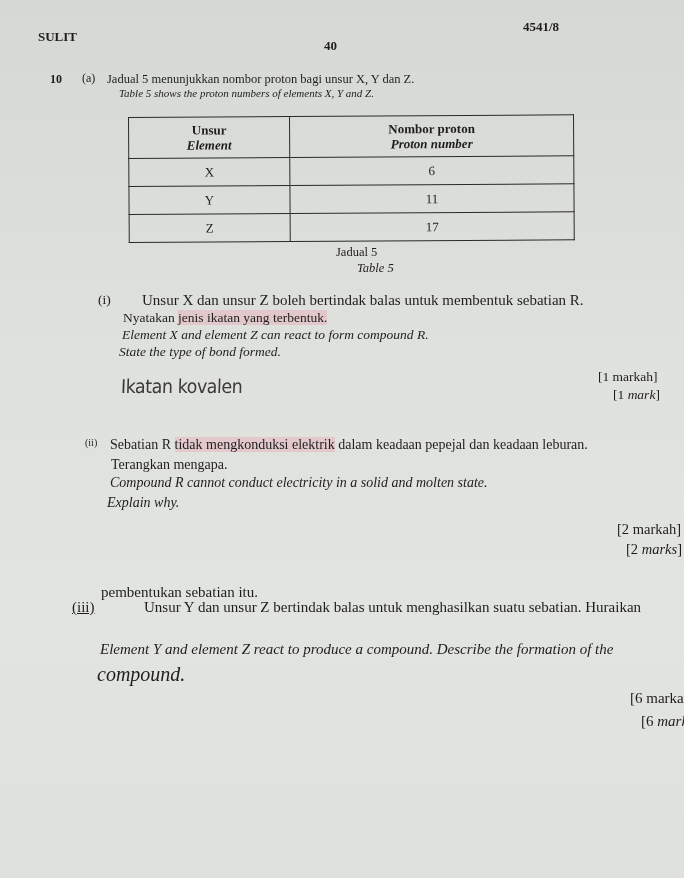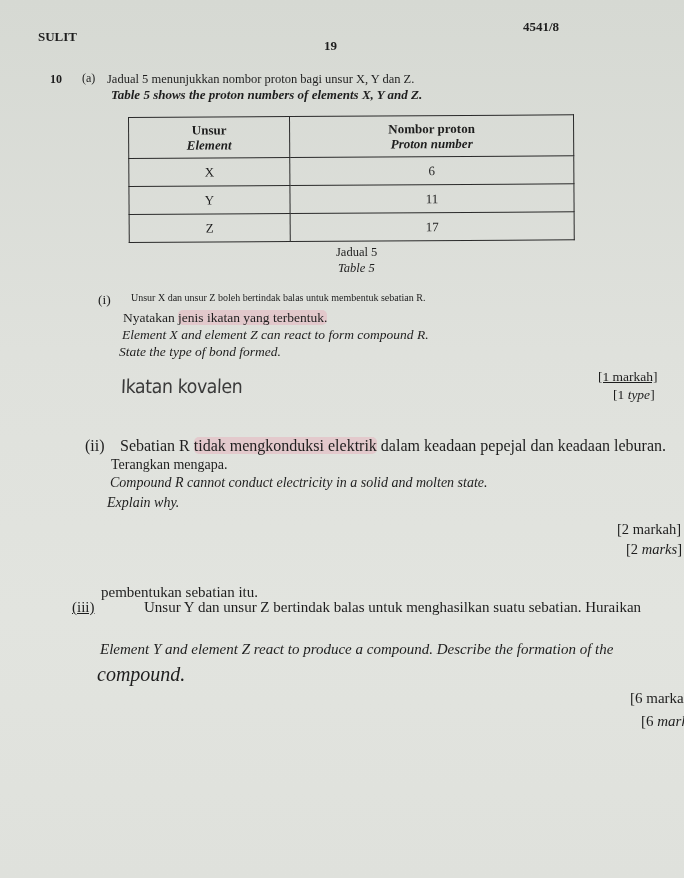--- a/index.html
+++ b/index.html
@@ -6,21 +6,21 @@
   body {
     width: 684px; height: 878px; overflow: hidden;
     background: linear-gradient(180deg, #d6d9d3 0%, #dfe1dc 40%, #e2e4df 70%, #dfe1dc 100%);
     font-family: "Liberation Serif", "DejaVu Serif", serif;
     color: #1e1e1e;
     position: relative;
   }
   .abs { position: absolute; white-space: nowrap; }
   .b { font-weight: bold; }
   .i { font-style: italic; }
-  .hl { background: rgba(230,170,185,0.45); border-radius: 5px; margin-top: 16px; }
+  .hl { background: rgba(230,170,185,0.45); border-radius: 0; margin-top: 16px; }
   .hand {
     font-family: "DejaVu Sans", sans-serif;
     color: #3a3a3a;
     font-size: 19px;
     letter-spacing: -0.5px;
     transform: scaleX(0.92) skewX(-2deg);
     transform-origin: left center;
   }
   table.el {
     position: absolute; left: 128px; top: 117px;
@@ -35,27 +35,27 @@
     padding: 0;
   }
   table.el th { height: 40px; font-weight: bold; line-height: 15px; }
   table.el td { height: 27px; }
   table.el .c1 { width: 160px; margin-left: 48px; }
 </style>
 </head>
 <body>
 
 <div class="abs b" style="left:38px; top:29px; font-size:13px;">SULIT</div>
-<div class="abs b" style="left:324px; top:38px; font-size:13px;">19</div>
+<div class="abs b" style="left:324px; top:38px; font-size:13px;">40</div>
 <div class="abs b" style="left:523px; top:19px; font-size:13px;">4541/8</div>
 
 <div class="abs b" style="left:50px; top:72px; font-size:12px;">10</div>
 <div class="abs" style="left:82px; top:71px; font-size:12px;">(a)</div>
 <div class="abs" style="left:107px; top:72px; font-size:12.5px;">Jadual 5 menunjukkan nombor proton bagi unsur X, Y dan Z.</div>
-<div class="abs i" style="left:111px; top:87px; font-size:13px;font-weight:bold;">Table 5 shows the proton numbers of elements X, Y and Z.</div>
+<div class="abs i" style="left:119px; top:87px; font-size:11px;">Table 5 shows the proton numbers of elements X, Y and Z.</div>
 
 <table class="el">
   <tbody>
       <tr>
     <th class="c1">
       <div>Unsur</div>
       <div class="i">Element</div>
     </th>
     <th>
       <div>Nombor proton</div>
@@ -70,33 +70,33 @@
     <td class="c1">Y</td>
     <td>11</td>
   </tr>
   <tr>
     <td class="c1">Z</td>
     <td>17</td>
   </tr>
 </tbody>
   </table>
 <div class="abs" style="left:336px; top:245px; font-size:12.5px;">Jadual 5</div>
-<div class="abs i" style="left:338px; top:261px; font-size:12.5px;">Table 5</div>
+<div class="abs i" style="left:357px; top:261px; font-size:12.5px;">Table 5</div>
 
 <div class="abs" style="left:98px; top:292px; font-size:13.5px;">(i)</div>
-<div class="abs" style="left:131px; top:292px; font-size:10px;text-align:right;">Unsur X dan unsur Z boleh bertindak balas untuk membentuk sebatian R.</div>
+<div class="abs" style="left:142px; top:292px; font-size:15px;text-align:right;">Unsur X dan unsur Z boleh bertindak balas untuk membentuk sebatian R.</div>
 <div class="abs" style="left:123px; top:310px; font-size:13.5px;"><span>Nyatakan </span><span class="hl">jenis ikatan yang terbentuk.</span></div>
 <div class="abs i" style="left:122px; top:327px; font-size:13.5px;">Element X and element Z can react to form compound R.</div>
 <div class="abs i" style="left:119px; top:344px; font-size:13.5px;">State the type of bond formed.</div>
 <div class="abs hand" style="left:121px; top:375px;">Ikatan kovalen</div>
-<div class="abs" style="left:598px; top:369px; font-size:13.5px;text-decoration:underline;">[1 markah]</div>
-<div class="abs" style="left:613px; top:387px; font-size:13.5px;">[1 <span class="i">type</span>]</div>
+<div class="abs" style="left:598px; top:369px; font-size:13.5px;">[1 markah]</div>
+<div class="abs" style="left:613px; top:387px; font-size:13.5px;">[1 <span class="i">mark</span>]</div>
 
-<div class="abs" style="left:85px; top:437px; font-size:16px;">(ii)</div>
-<div class="abs" style="left:120px; top:437px; font-size:16px;"><span>Sebatian R </span><span class="hl">tidak mengkonduksi elektrik</span><span> dalam keadaan pepejal dan keadaan leburan.</span></div>
+<div class="abs" style="left:85px; top:437px; font-size:10px;">(ii)</div>
+<div class="abs" style="left:110px; top:437px; font-size:14px;"><span>Sebatian R </span><span class="hl">tidak mengkonduksi elektrik</span><span> dalam keadaan pepejal dan keadaan leburan.</span></div>
 <div class="abs" style="left:111px; top:457px; font-size:14px;">Terangkan mengapa.</div>
 <div class="abs i" style="left:110px; top:475px; font-size:14px;">Compound R cannot conduct electricity in a solid and molten state.</div>
 <div class="abs i" style="left:107px; top:495px; font-size:14px;">Explain why.</div>
 <div class="abs" style="left:617px; top:521px; font-size:14.5px;">[2 markah]</div>
 <div class="abs" style="left:626px; top:541px; font-size:14.5px;">[2 <span class="i">marks</span>]</div>
 
 <div class="abs" style="left:72px; top:599px; font-size:15px;text-decoration:underline;">(iii)</div>
 <div class="abs" style="left:104px; top:599px; font-size:15px;margin-left:40px;">Unsur Y dan unsur Z bertindak balas untuk menghasilkan suatu sebatian. Huraikan</div>
 <div class="abs" style="left:101px; top:584px; font-size:15px;">pembentukan sebatian itu.</div>
 <div class="abs i" style="left:100px; top:641px; font-size:15px;">Element Y and element Z react to produce a compound. Describe the formation of the</div>

